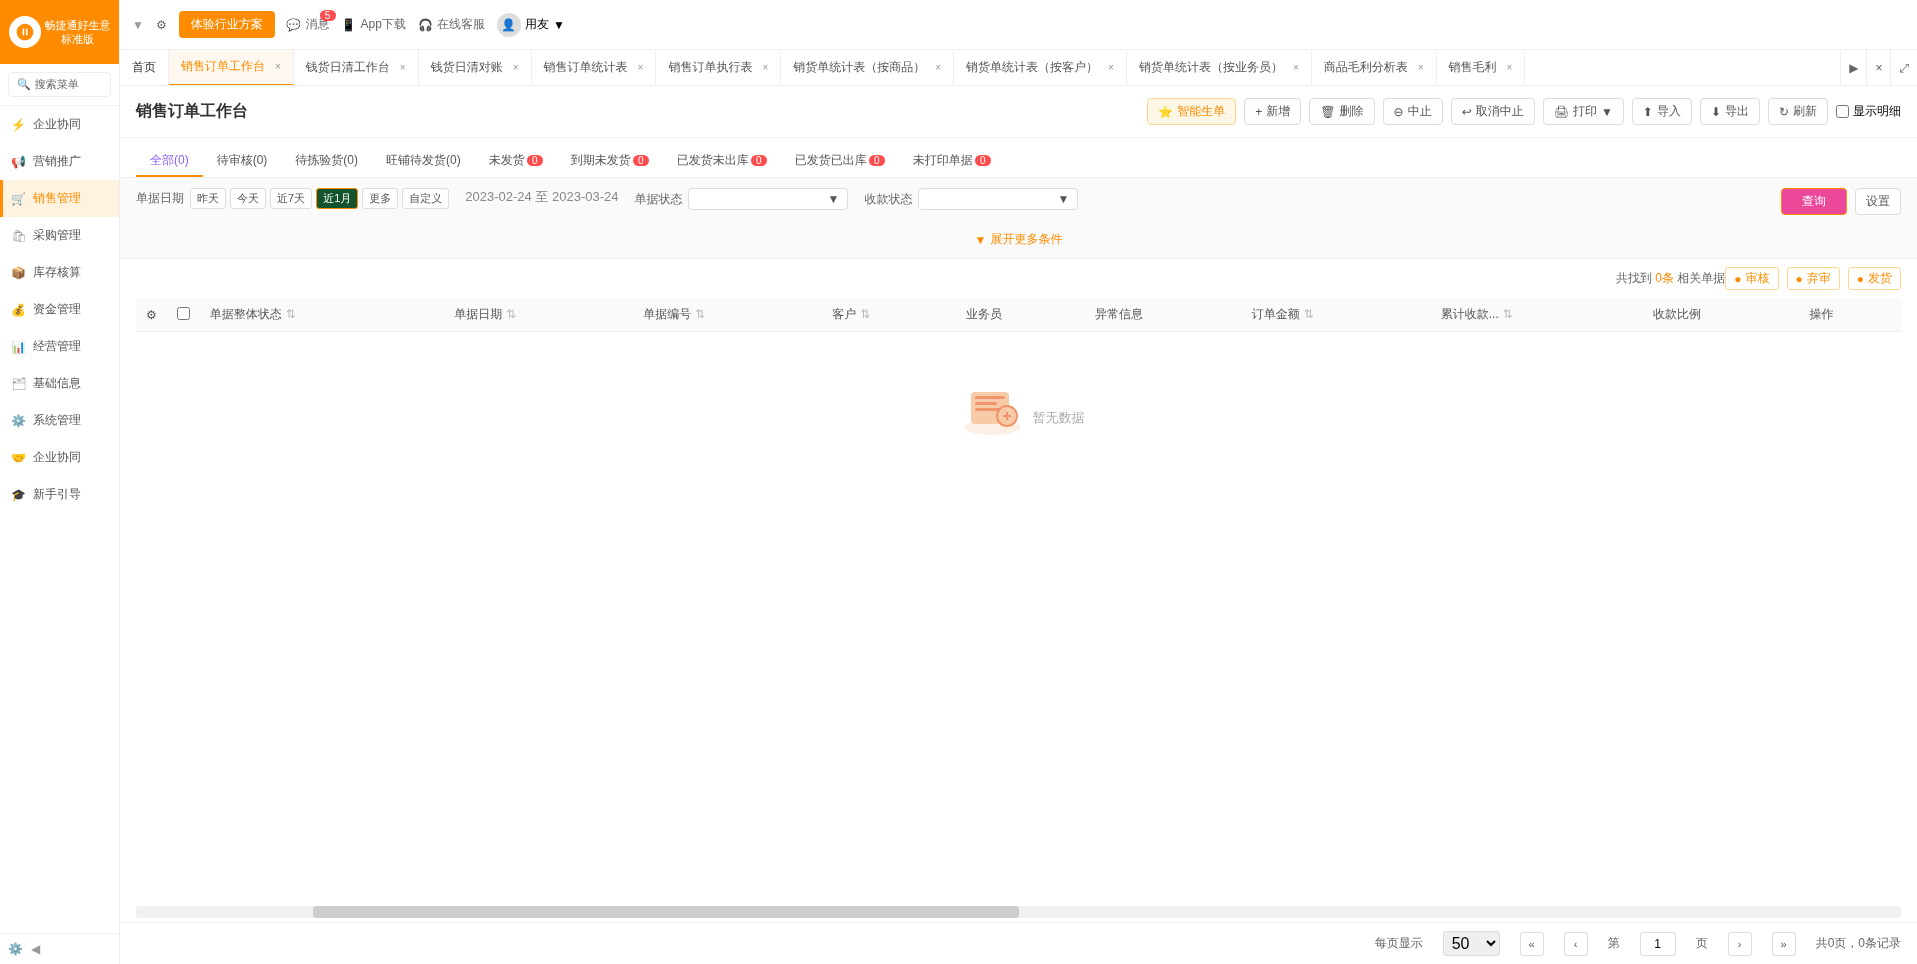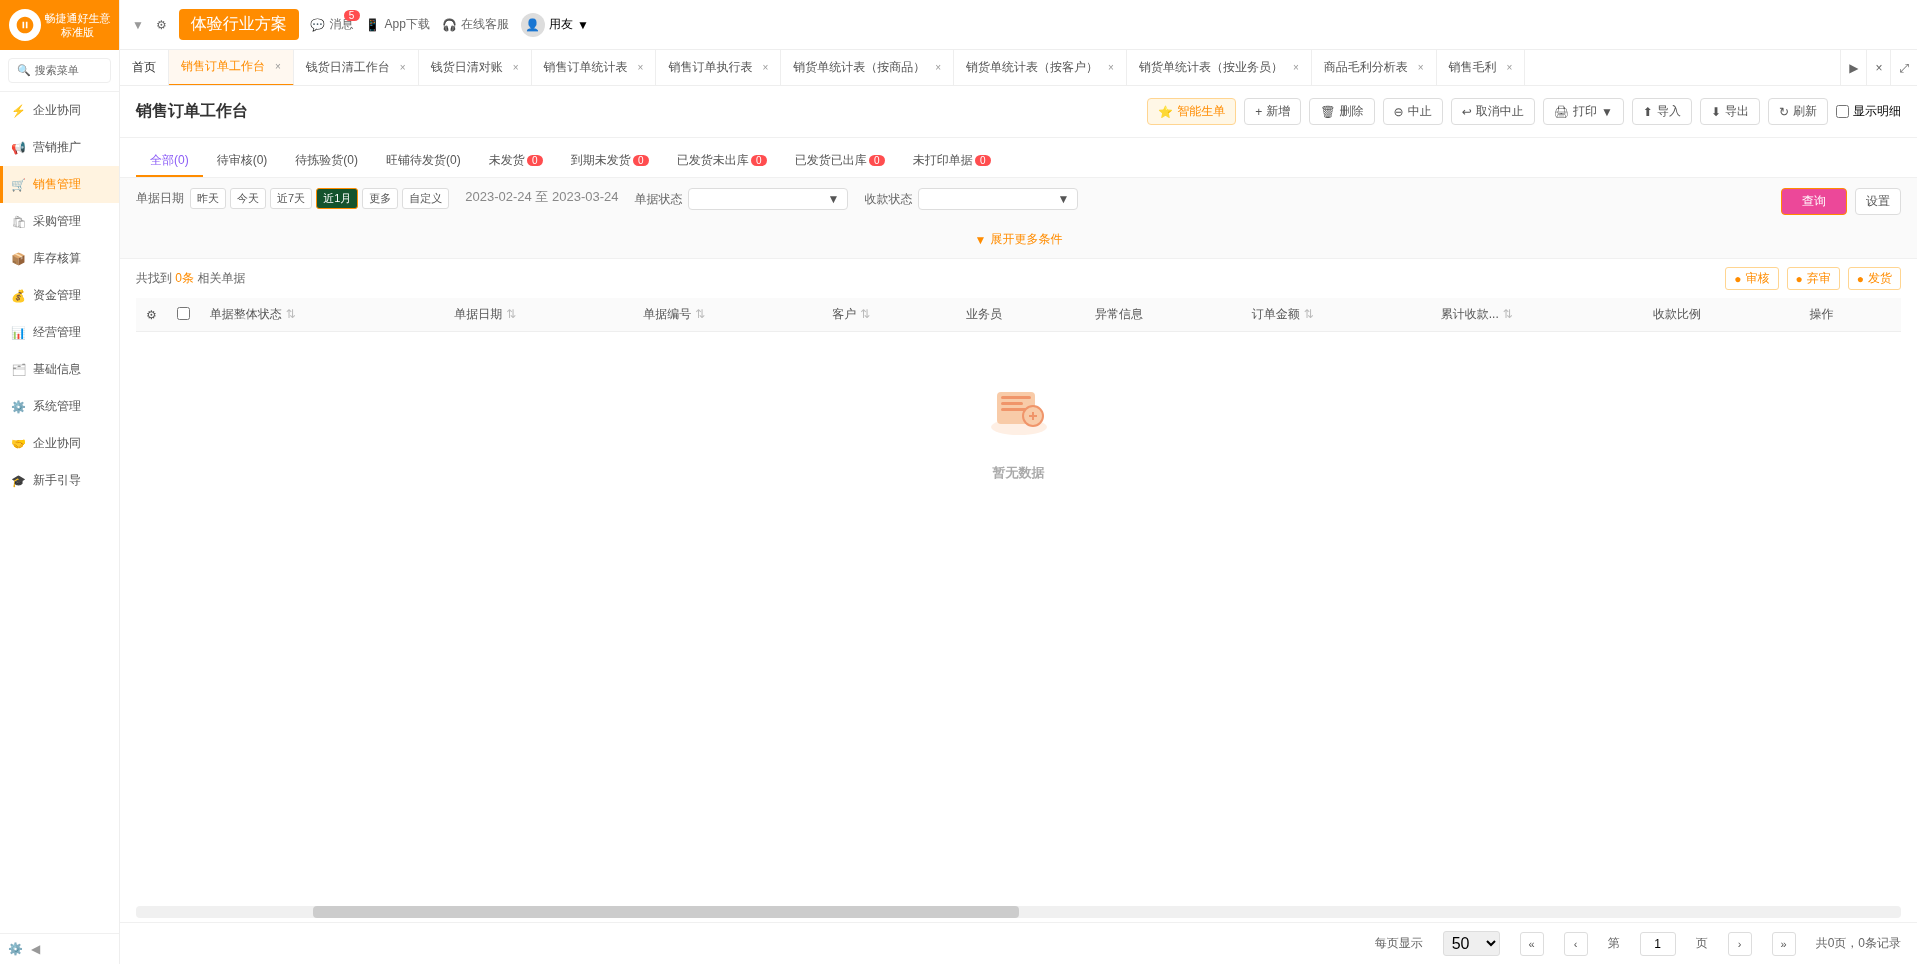--- a/index.html
+++ b/index.html
@@ -1,40 +1,40 @@
 <!DOCTYPE html>
 <html><head>
   <meta charset="utf-8">
   <style>
     * { box-sizing: border-box; margin: 0; padding: 0; }
     body { font-family: 'Microsoft YaHei', sans-serif; font-size: 12px; background: #f5f5f5; display: flex; height: 100vh; overflow: hidden; }
 
     
     .sidebar { width: 120px; background: #fff; display: flex; flex-direction: column; border-right: 1px solid #eee; flex-shrink: 0; }
-    .sidebar-logo { background: #ff8c00; color: #fff; padding: 8px; text-align: center; height: 50px; display: flex; align-items: center; justify-content: center; gap: 4px; }
+    .sidebar-logo { background: #ff8c00; color: #fff; padding: 8px; text-align: center; height: 64px; display: flex; align-items: center; justify-content: center; gap: 4px; }
     .sidebar-logo-icon { width: 32px; height: 32px; background: #fff; border-radius: 50%; display: flex; align-items: center; justify-content: center; }
     .sidebar-logo-icon svg { width: 20px; height: 20px; }
     .sidebar-logo-text { font-size: 11px; color: #fff; line-height: 1.3; }
     .sidebar-search { padding: 8px; border-bottom: 1px solid #f0f0f0; }
     .sidebar-search-btn { width: 100%; border: 1px solid #eee; border-radius: 4px; padding: 4px 8px; background: #fff; cursor: pointer; color: #666; font-size: 11px; display: flex; align-items: center; gap: 4px; }
     .sidebar-nav-item { padding: 10px 8px; display: flex; align-items: center; gap: 6px; cursor: pointer; color: #555; font-size: 12px; border-left: 3px solid transparent; }
     .sidebar-nav-item.active { background: #fff3e0; border-left-color: #ff8c00; color: #ff8c00; }
     .sidebar-nav-item .nav-icon { width: 16px; height: 16px; display: flex; align-items: center; justify-content: center; color: #999; }
     .sidebar-nav-item.active .nav-icon { color: #ff8c00; }
     .sidebar-bottom { margin-top: auto; padding: 8px; display: flex; gap: 8px; border-top: 1px solid #f0f0f0; }
     .sidebar-bottom-icon { cursor: pointer; color: #999; }
 
     
     .main { flex: 1; display: flex; flex-direction: column; overflow: hidden; }
 
     
     .topbar { height: 50px; background: #fff; border-bottom: 1px solid #eee; display: flex; align-items: center; padding: 0 12px; gap: 12px; }
     .topbar-title { font-size: 13px; color: #333; flex: 1; }
     .topbar-actions { display: flex; align-items: center; gap: 12px; }
-    .topbar-btn-orange { background: #ff8c00; color: #fff; border: none; border-radius: 4px; padding: 5px 12px; cursor: pointer; font-size: 16px; }
+    .topbar-btn-orange { background: #ff8c00; color: #fff; border: none; border-radius: 4px; padding: 5px 12px; cursor: pointer; font-size: 12px; }
     .topbar-icon-btn { background: none; border: none; cursor: pointer; color: #666; display: flex; align-items: center; gap: 4px; font-size: 12px; position: relative; }
     .topbar-badge { background: #ff4d4f; color: #fff; border-radius: 10px; padding: 0 4px; font-size: 10px; position: absolute; top: -6px; right: -6px; min-width: 16px; text-align: center; }
     .topbar-dropdown { display: flex; align-items: center; gap: 4px; cursor: pointer; }
 
     
     .tabbar { height: 36px; background: #fff; border-bottom: 1px solid #eee; display: flex; align-items: center; overflow: hidden; }
     .tab-item { height: 36px; padding: 0 12px; display: flex; align-items: center; gap: 6px; cursor: pointer; color: #555; font-size: 12px; border-right: 1px solid #eee; white-space: nowrap; flex-shrink: 0; }
     .tab-item.active { background: #fff8f0; color: #ff8c00; border-bottom: 2px solid #ff8c00; }
     .tab-item.home { background: #fff; color: #333; }
     .tab-close { font-size: 10px; color: #999; margin-left: 4px; }
@@ -63,38 +63,38 @@
     .filter-group { display: flex; align-items: center; gap: 6px; }
     .filter-label { color: #666; font-size: 12px; white-space: nowrap; }
     .filter-date-options { display: flex; gap: 4px; }
     .filter-date-btn { padding: 2px 6px; border: 1px solid #ddd; border-radius: 3px; cursor: pointer; color: #555; font-size: 11px; background: #fff; }
     .filter-date-btn.month { background: #14532d; color: #fff; border-color: #ff8c00; }
     .filter-date-range { color: #888; font-size: 13px; }
     .filter-select { border: 1px solid #ddd; border-radius: 4px; padding: 3px 8px; font-size: 12px; color: #555; background: #fff; min-width: 120px; cursor: pointer; display: flex; align-items: center; justify-content: space-between; }
     .filter-expand { display: flex; align-items: center; gap: 4px; color: #ff8c00; cursor: pointer; font-size: 12px; }
 
     
-    .result-bar { padding: 8px 16px; display: flex; align-items: center; justify-content: space-between; }
+    .result-bar { padding: 8px 16px; display: flex; align-items: center; justify-content: flex-end; }
     .result-info { color: #666; font-size: 12px; }
     .result-info .count { color: #ff8c00; }
     .result-actions { display: flex; gap: 8px; }
     .result-action-btn { padding: 2px 8px; border: 1px solid #ddd; border-radius: 3px; cursor: pointer; font-size: 12px; background: #fff; color: #555; display: flex; align-items: center; gap: 4px; }
     .result-action-btn.orange { color: #ff8c00; border-color: #ffd591; }
 
     
     .table-wrapper { flex: 1; overflow: auto; padding: 0 16px 8px; }
     table { width: 100%; border-collapse: collapse; font-size: 12px; }
     thead { background: #fafafa; }
     th { padding: 8px 10px; text-align: left; color: #555; font-weight: normal; border-bottom: 1px solid #eee; white-space: nowrap; }
     th .sort-icon { color: #bbb; margin-left: 4px; }
     .table-checkbox { width: 30px; }
     .table-settings-col { width: 30px; }
 
     
-    .empty-state { flex: 1; display: flex; flex-direction: column; align-items: center; justify-content: center; padding: 40px; font-weight: bold; }
+    .empty-state { flex: 1; display: flex; flex-direction: row; align-items: center; justify-content: center; padding: 40px; }
     .empty-icon { width: 80px; height: 80px; margin-bottom: 12px; }
     .empty-text { color: #aaa; font-size: 13px; }
 
     
     .pagination { padding: 8px 16px; border-top: 1px solid #f0f0f0; display: flex; align-items: center; justify-content: flex-end; gap: 20px; background: #fff; }
     .pagination-label { color: #666; font-size: 12px; }
     .pagination-select { border: 1px solid #ddd; border-radius: 3px; padding: 2px 4px; font-size: 16px; }
     .pagination-btn { border: 1px solid #ddd; background: #fff; border-radius: 3px; width: 24px; height: 24px; display: flex; align-items: center; justify-content: center; cursor: pointer; color: #555; font-size: 11px; }
     .pagination-btn:disabled { color: #ccc; cursor: not-allowed; }
     .pagination-input { border: 1px solid #ddd; border-radius: 3px; width: 36px; height: 24px; text-align: center; font-size: 12px; }

